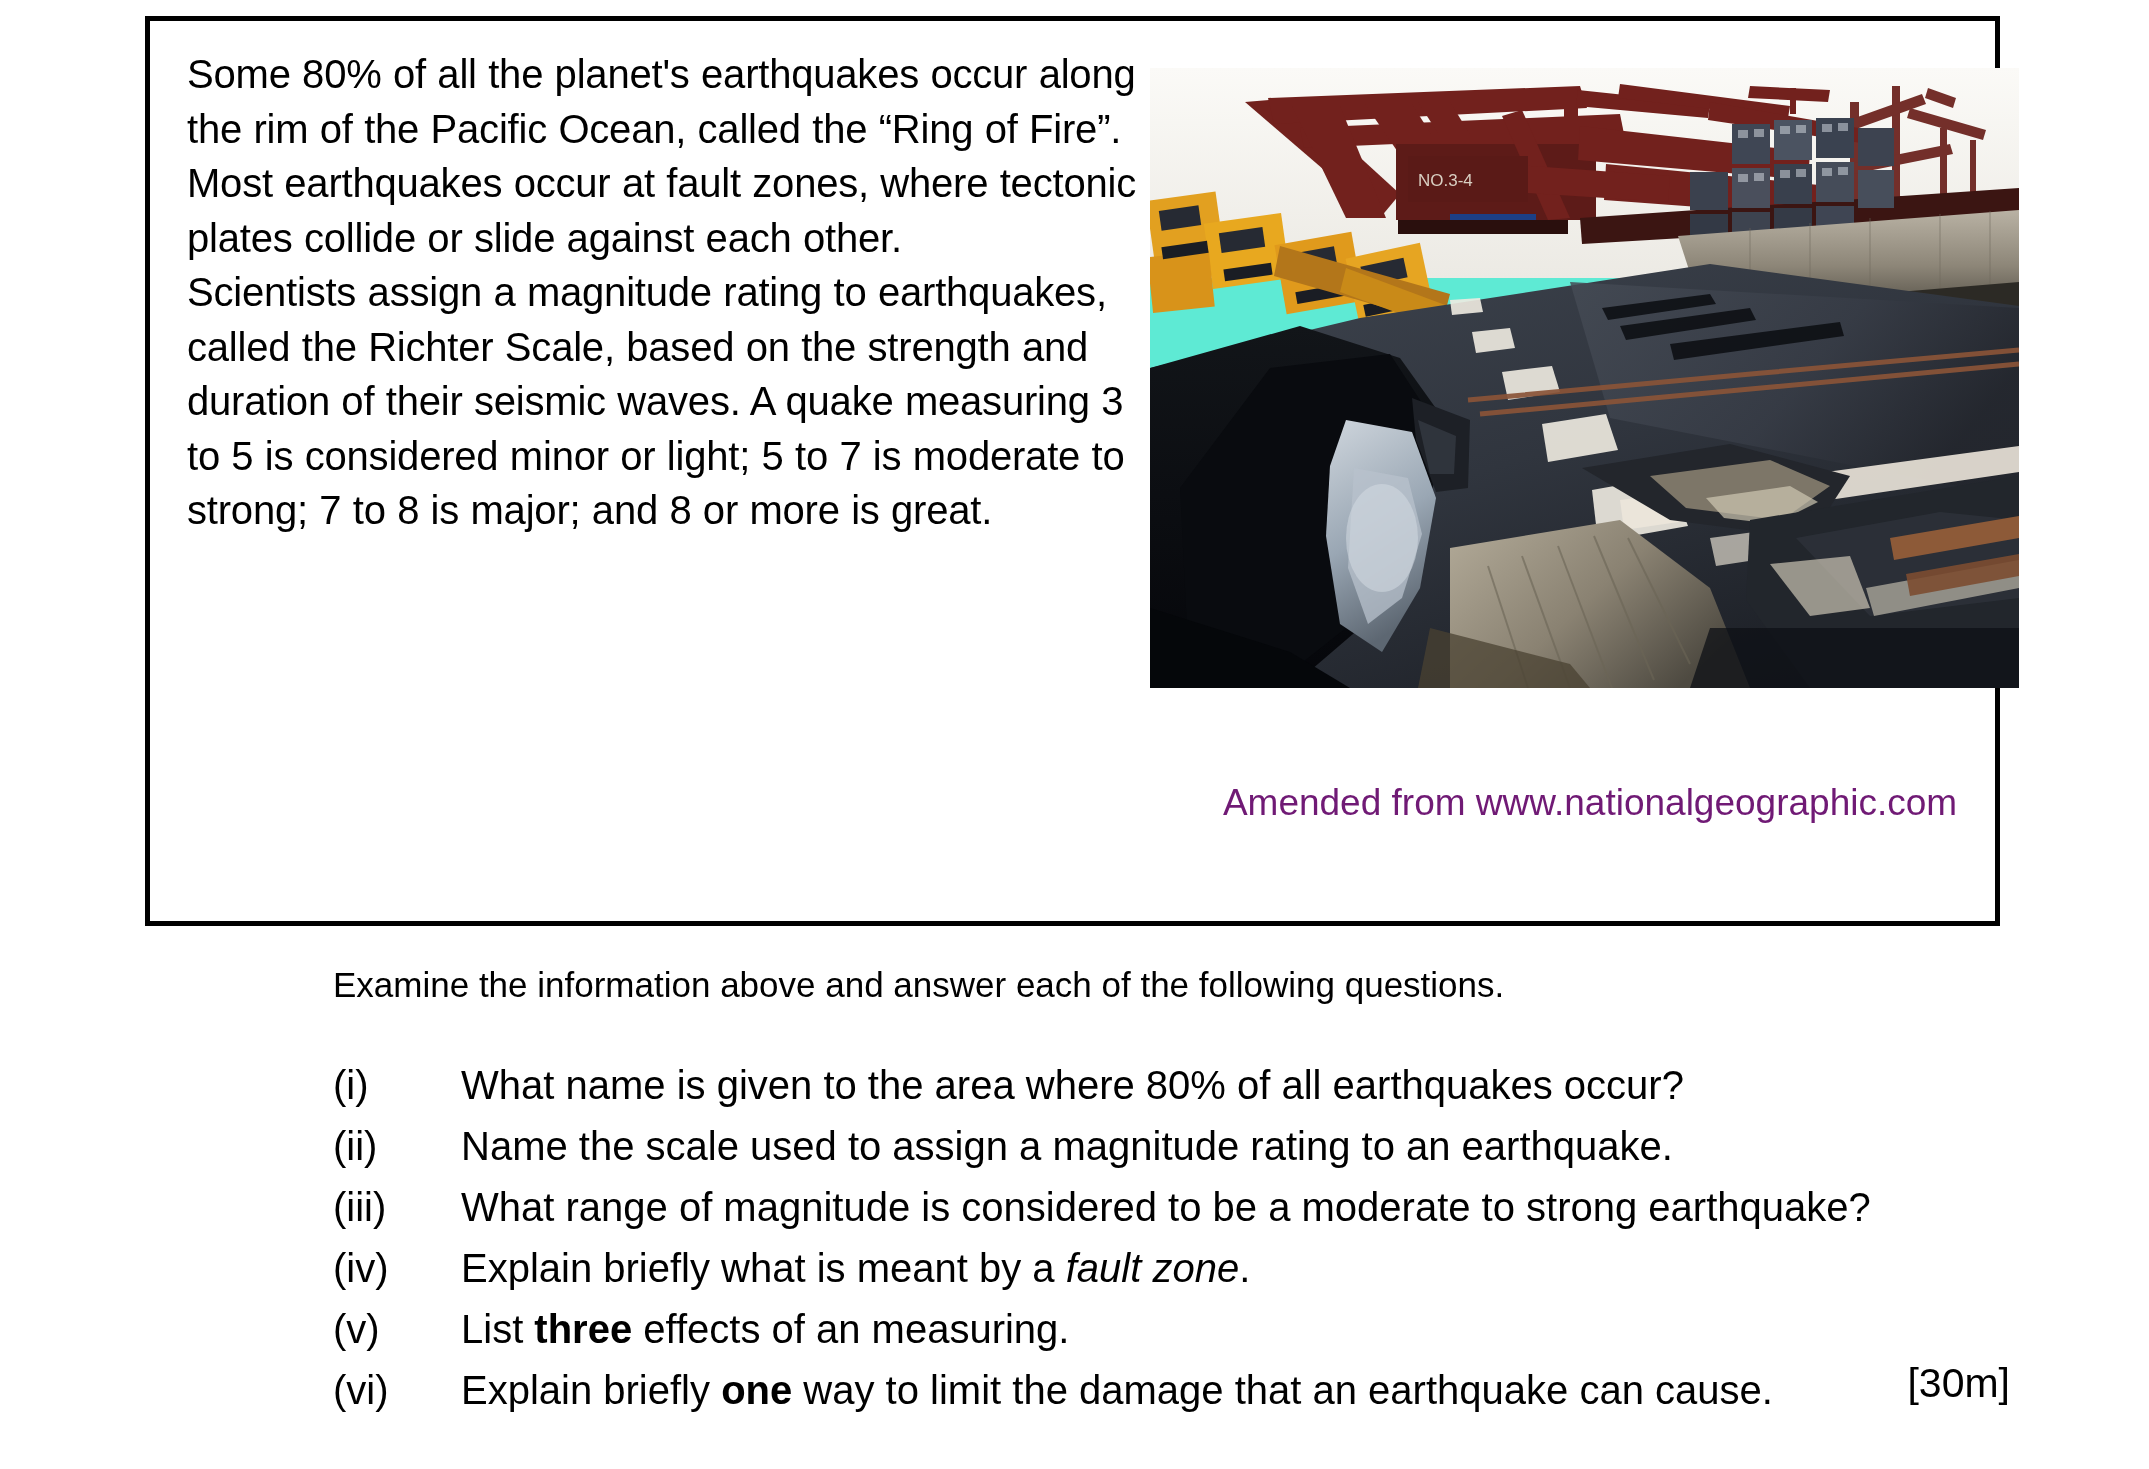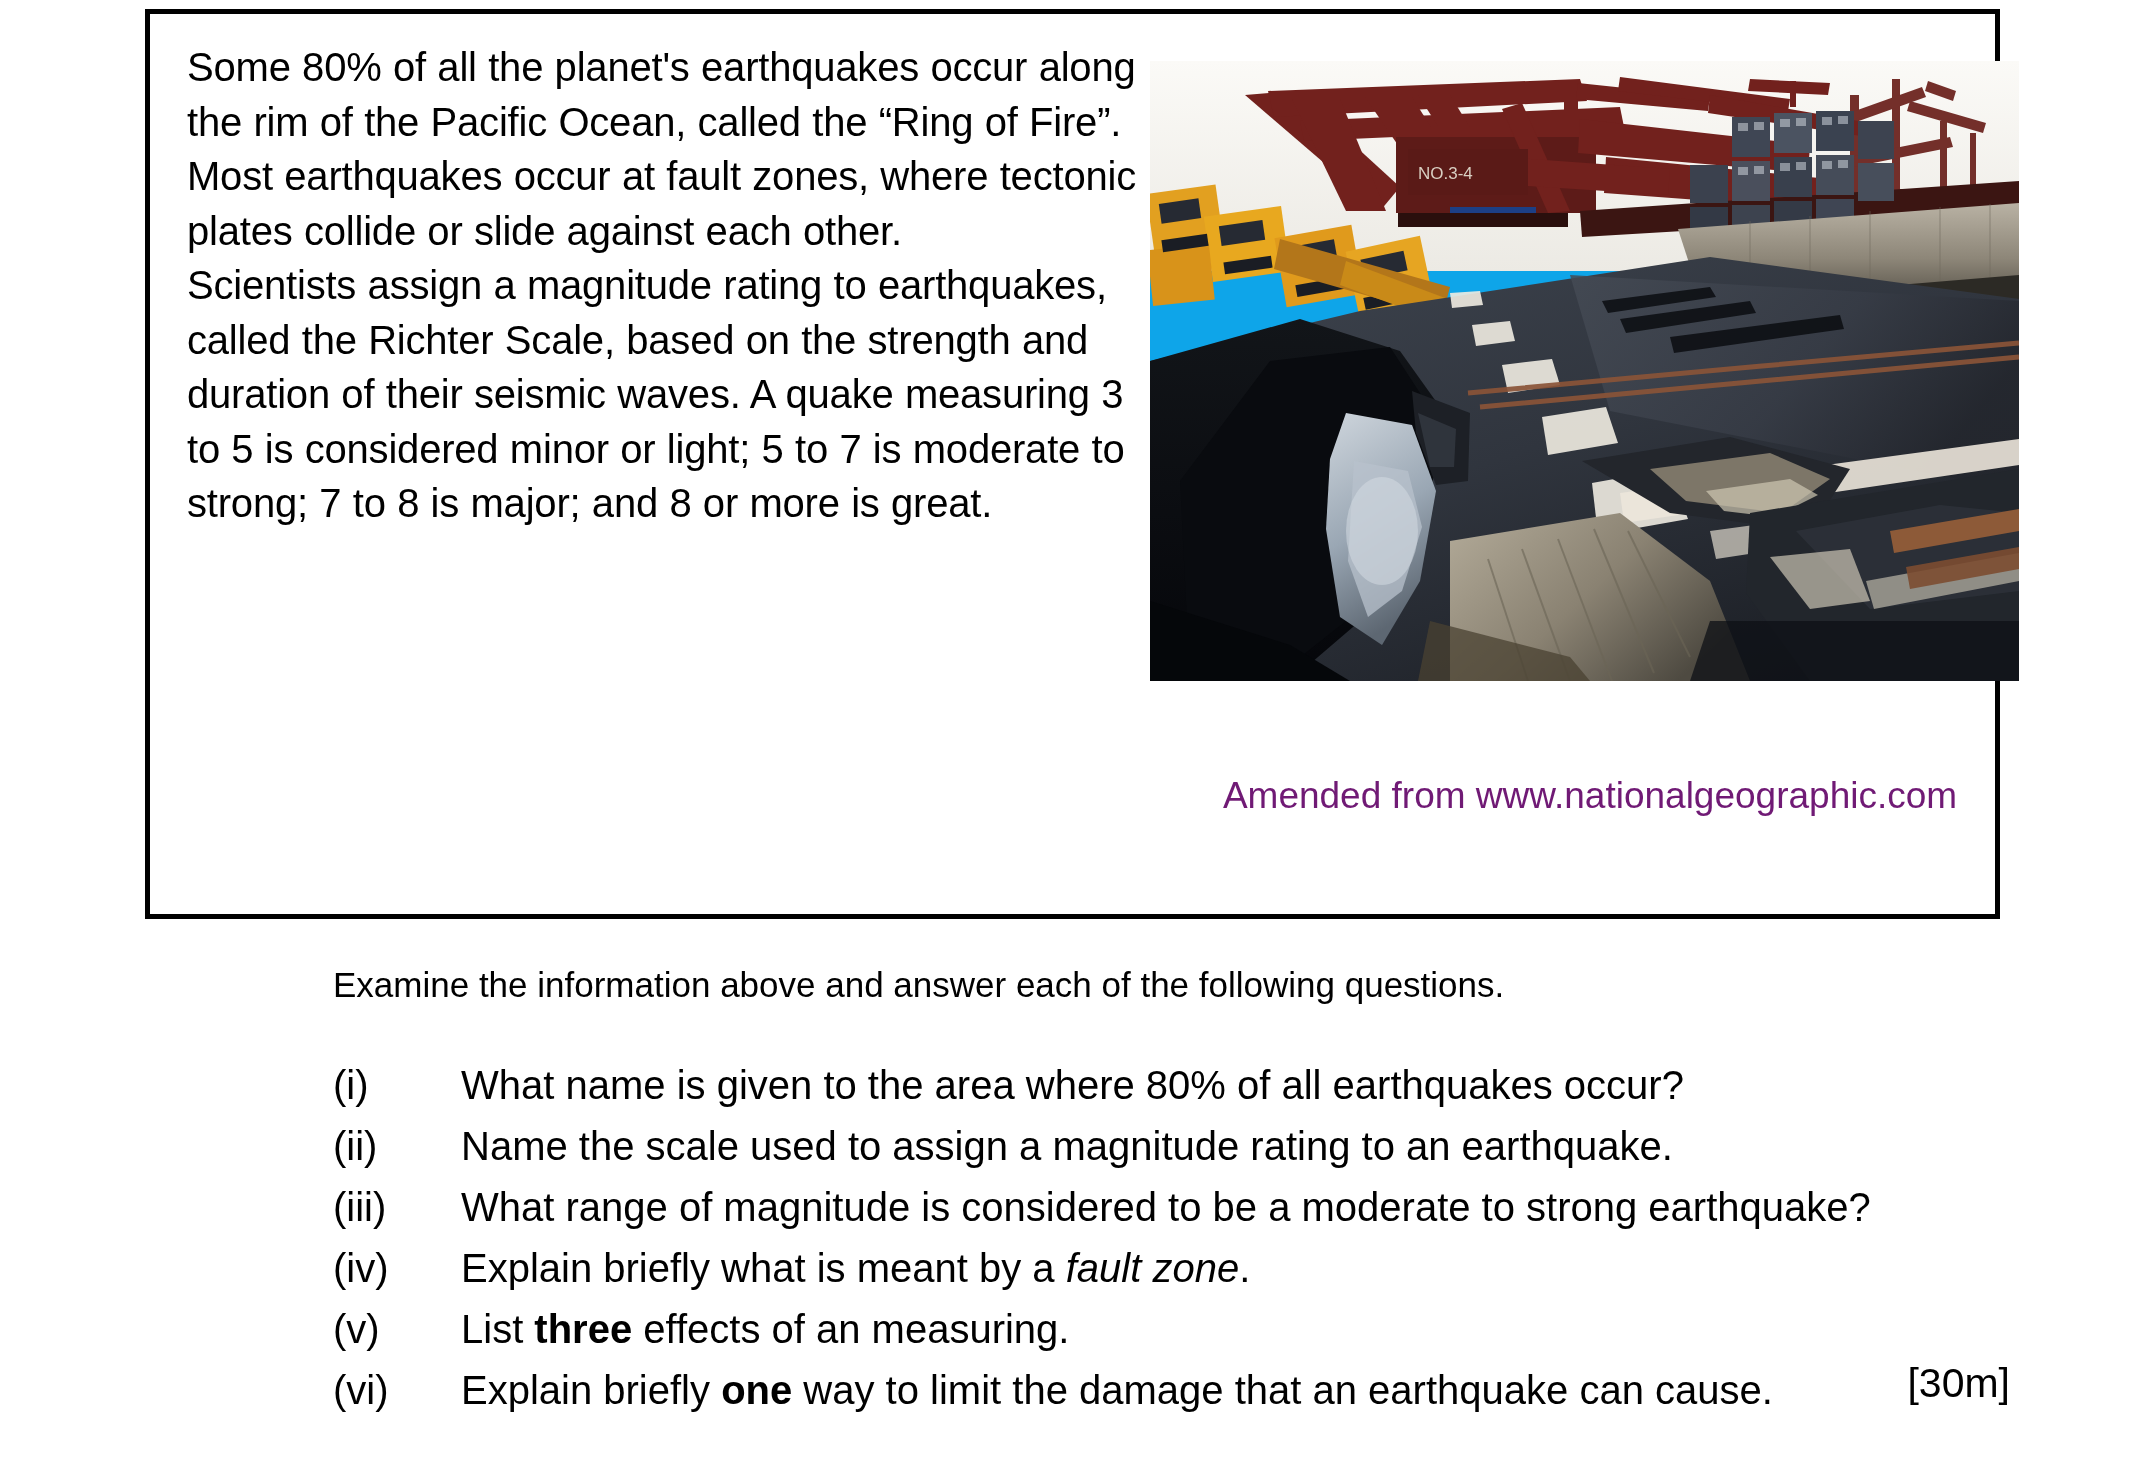--- a/index.html
+++ b/index.html
@@ -13,21 +13,21 @@
     font-family: "Liberation Sans", sans-serif;
     color: #000000;
     position: relative;
     overflow: hidden;
   }
 
   
   .stimulus-box {
     position: absolute;
     left: 145px;
-    top: 9px;
+    top: 16px;
     width: 1855px;
     height: 910px;
     border: 5px solid #000000;
     box-sizing: border-box;
     background: #ffffff;
   }
 
   .stimulus-inner {
     position: relative;
     width: 100%;
@@ -54,21 +54,21 @@
     position: absolute;
     left: 1000px;
     top: 47px;
     width: 869px;
     height: 620px;
   }
   .photo {
     position: absolute;
     inset: 0;
     overflow: hidden;
-    background: #0ea5e9;
+    background: #5eead4;
   }
   .photo svg { display: block; width: 100%; height: 100%; }
 
   .photo-caption {
     position: absolute;
     left: 1010px;
     top: 760px;
     width: 860px;
     font-size: 37px;
     line-height: 44px;

